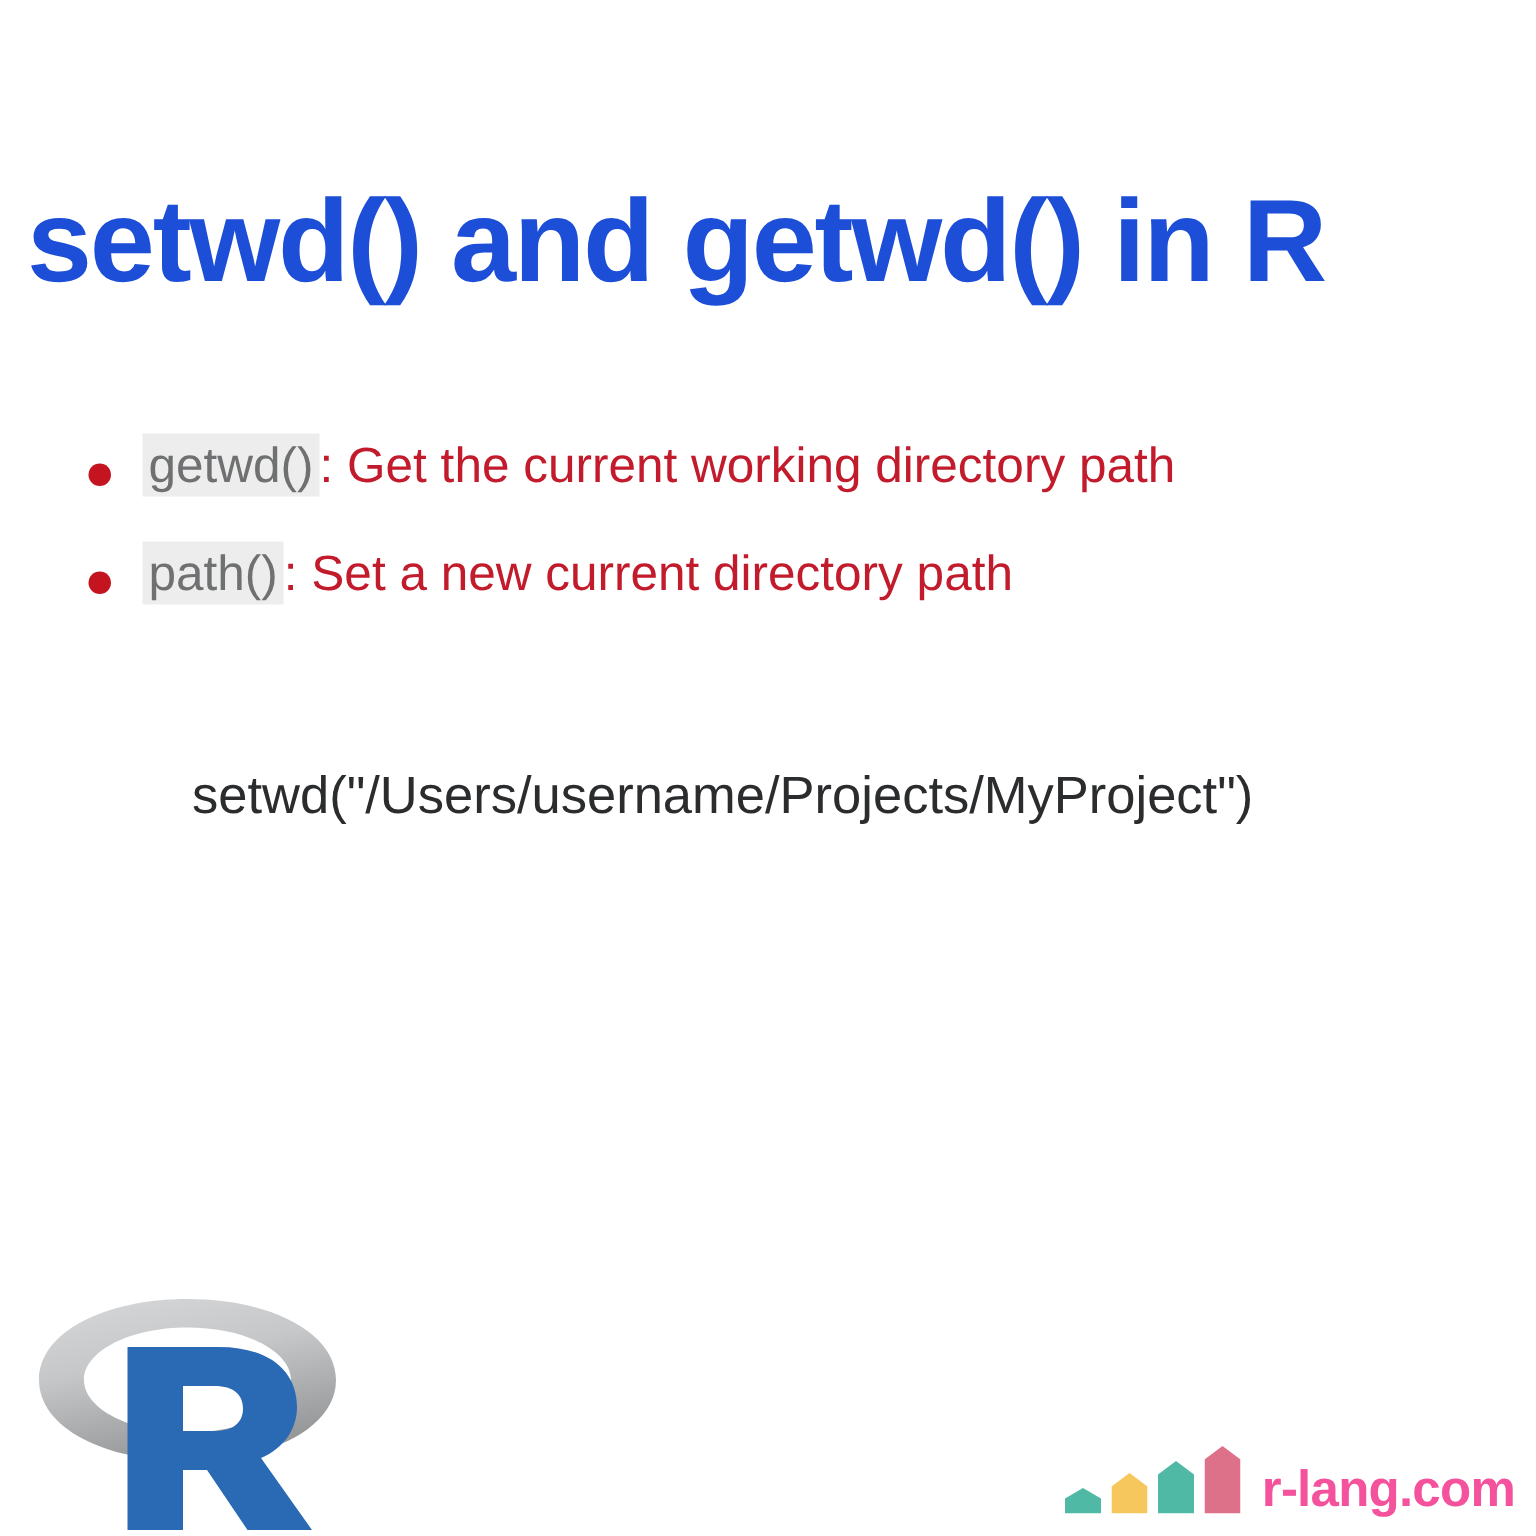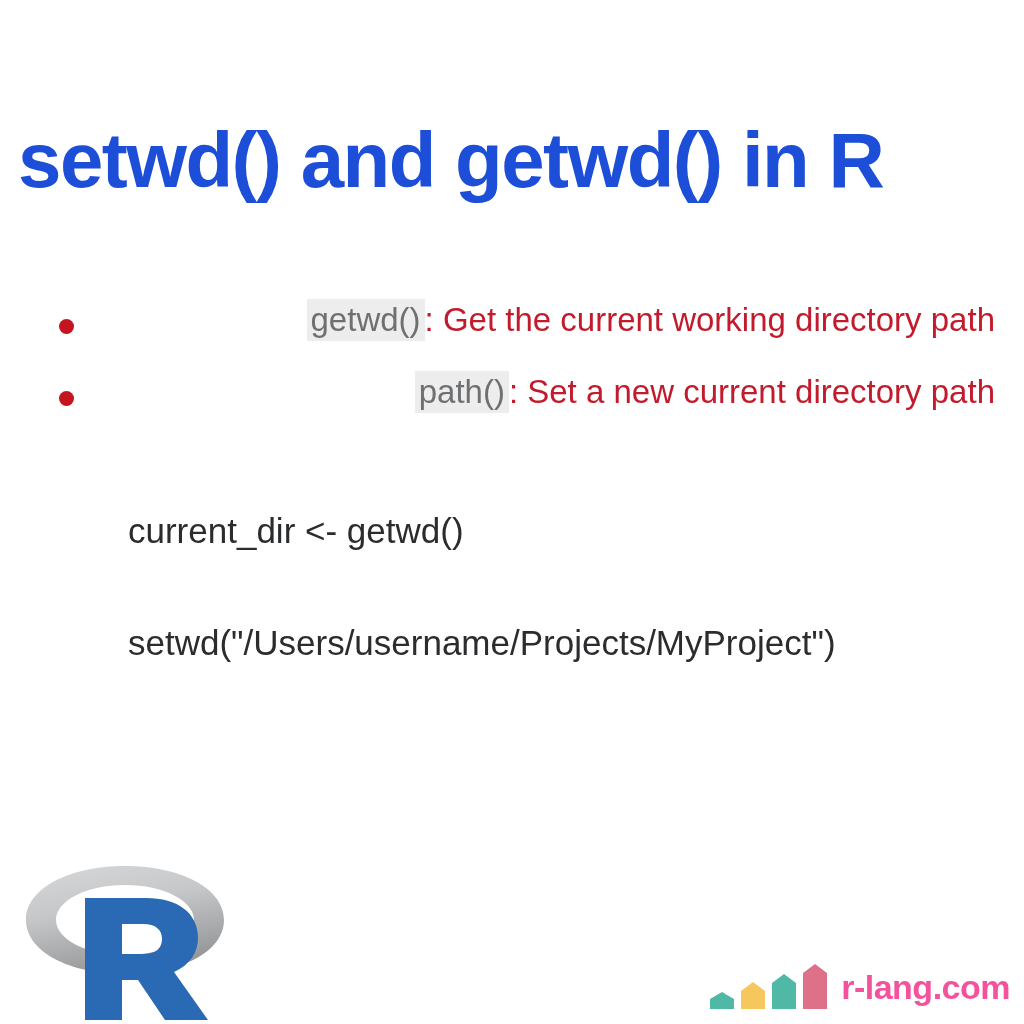--- a/index.html
+++ b/index.html
@@ -29,26 +29,25 @@
     color: #1d4ed8;
     white-space: nowrap;
     line-height: 1.05;
     margin-top: 36px;
   }
 
   
   .bullet-list {
     position: absolute;
     left: 55px;
-    top: 298px;
+    top: 288px;
     width: 940px;
     list-style: none;
     margin: 0;
     padding: 0;
-    text-align: right;
   }
   .bullet-item {
     position: relative;
     padding-left: 40px;
     margin-bottom: 28px;
     font-size: 33px;
     line-height: 1.32;
     white-space: nowrap;
   }
   .bullet-dot {
@@ -99,21 +98,21 @@
     height: 168px;
   }
   .r-logo svg { display: block; }
 
   
   .brand {
     position: absolute;
     right: 14px;
     bottom: 12px;
     display: flex;
-    align-items: center;
+    align-items: flex-end;
     gap: 14px;
   }
   .brand-bars {
     display: flex;
     align-items: flex-end;
     gap: 7px;
     padding-bottom: 3px;
   }
   .brand-bar {
     width: 24px;
@@ -143,21 +142,20 @@
 
   <li class="bullet-item">
     <span class="bullet-dot"></span>
     <span class="code-chip">path()</span><span class="bullet-desc">:</span>
     <span class="bullet-desc">Set a new current directory path</span>
   </li>
 
 </ul>
 
 <div class="code-block">
-  <div class="code-line">current_dir &lt;- getwd()</div>
   <div class="code-line">setwd("/Users/username/Projects/MyProject")</div>
 </div>
 
 <div class="r-logo">
   <svg width="210" height="168" viewBox="0 0 210 168" xmlns="http://www.w3.org/2000/svg">
     <defs>
       <linearGradient id="ringGrad" x1="0" y1="0" x2="0.35" y2="1">
         <stop offset="0%" stop-color="#d7d8da"></stop>
         <stop offset="45%" stop-color="#c6c7c9"></stop>
         <stop offset="100%" stop-color="#97989a"></stop>

